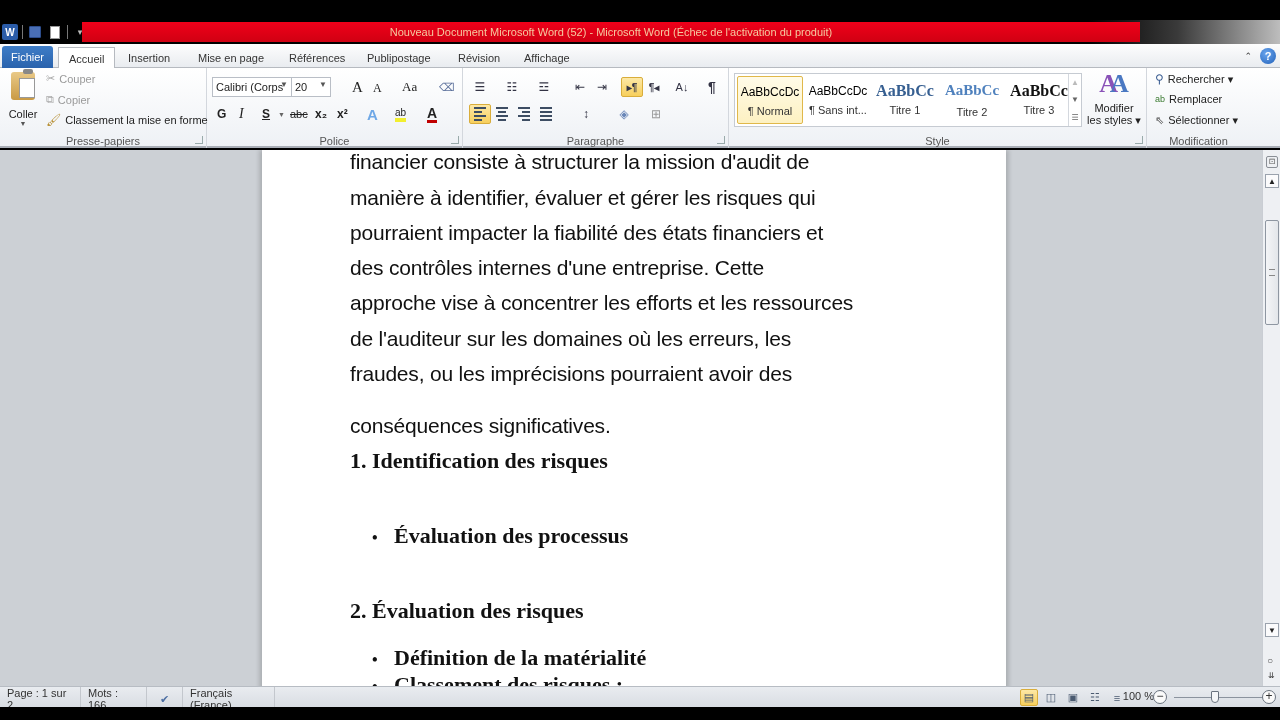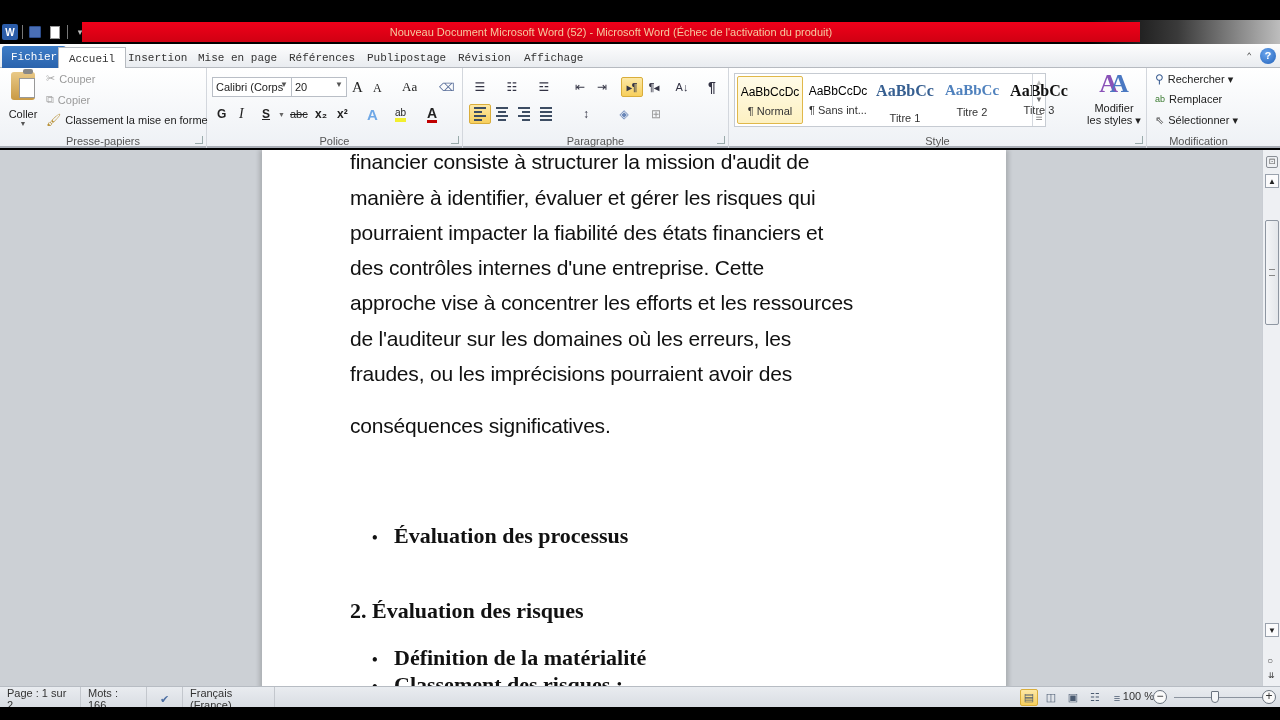--- a/index.html
+++ b/index.html
@@ -7,21 +7,21 @@
   #app { position: relative; width: 1280px; height: 720px; background: #000; }
 
   
   .titlebar { position: absolute; left: 0; top: 20px; width: 1280px; height: 24px; background: linear-gradient(to right, #000 0%, #000 85%, #3a3a3a 92%, #bdbdbd 100%); }
   .qat { position: absolute; left: 2px; top: 3px; height: 18px; display: flex; align-items: center; gap: 4px; }
   .qat-btn { width: 16px; height: 16px; display: flex; align-items: center; justify-content: center; }
   .qat-sep { width: 1px; height: 14px; background: #777; }
   .title-red { position: absolute; left: 82px; top: 2px; width: 1058px; height: 20px; background: linear-gradient(#f0001a, #d00012); color: #f5c9a0; font-size: 11px; display: flex; align-items: center; justify-content: center; }
 
   
-  .tabsrow { position: absolute; left: 0; top: 44px; width: 1280px; height: 24px; background: linear-gradient(#fdfdfd, #e9ecf0); border-bottom: 1px solid #b6bac0; font-family: Liberation Mono, monospace; }
+  .tabsrow { position: absolute; left: 0; top: 44px; width: 1280px; height: 24px; background: linear-gradient(#fdfdfd, #e9ecf0); border-bottom: 1px solid #b6bac0; }
   .tab { position: absolute; top: 3px; height: 21px; font-size: 11px; color: #333; display: flex; align-items: center; padding: 0 10px; }
   .tab.file { left: 2px; top: 2px; height: 22px; background: linear-gradient(#3e7dc7, #2a63ad); color: #fff; border-radius: 3px 3px 0 0; padding: 0 9px; }
   .tab.active { background: #fff; border: 1px solid #b6bac0; border-bottom: none; height: 22px; top: 3px; }
   .help-area { position: absolute; right: 4px; top: 4px; display: flex; gap: 8px; align-items: center; }
   .help-icon { width: 16px; height: 16px; border-radius: 50%; background: radial-gradient(circle at 40% 35%, #6aa6ef, #2261b9); color: #fff; font-size: 11px; font-weight: bold; display: flex; align-items: center; justify-content: center; }
 
   
   .ribbon { position: absolute; left: 0; top: 68px; width: 1280px; height: 80px; background: linear-gradient(#ffffff, #eef1f5); border-bottom: 2px solid #a9aeb6; }
   .group { position: absolute; top: 0; height: 80px; border-right: 1px solid #d3d7dd; }
   .group-label { position: absolute; bottom: 1px; left: 0; width: 100%; text-align: center; font-size: 11px; color: #555; }
@@ -46,21 +46,21 @@
 
   
   .g-para { left: 463px; width: 266px; }
   .pbtn { position: absolute; width: 22px; height: 20px; display: flex; align-items: center; justify-content: center; font-size: 12px; color: #334; }
   .pbtn.on { background: linear-gradient(#fde8a6, #f7cf5c); border: 1px solid #d9ad3b; border-radius: 2px; }
   .lines { display: flex; flex-direction: column; gap: 2px; }
   .lines span { display: block; height: 2px; background: #3d4d63; }
 
   
   .g-style { left: 729px; width: 418px; }
-  .style-gallery { position: absolute; left: 5px; top: 5px; width: 312px; height: 54px; border: 1px solid #c6cbd2; background: #fff; padding-left: 48px; }
+  .style-gallery { position: absolute; left: 5px; top: 5px; width: 348px; height: 54px; border: 1px solid #c6cbd2; background: #fff; padding-left: 48px; }
   .style-item { position: absolute; top: 2px; width: 66px; height: 48px; text-align: center; }
   .style-item.on { border: 1px solid #e0b84a; background: linear-gradient(#fffbe8, #fdf1c2); border-radius: 2px; }
   .style-sample { margin-top: 8px; font-size: 12px; white-space: nowrap; overflow: hidden; }
   .style-name { margin-top: 6px; font-size: 11px; color: #333; white-space: nowrap; }
   .gallery-scroll { position: absolute; right: 0; top: 0; width: 13px; height: 52px; border-left: 1px solid #d4d8de; display: flex; flex-direction: column; font-size: 8px; color: #666; align-items: center; justify-content: space-around; }
   .mod-styles { position: absolute; left: 356px; top: 2px; width: 58px; text-align: center; }
 
   
   .g-mod { left: 1147px; width: 103px; border-right: none; }
   .mod-row { position: absolute; left: 8px; display: flex; gap: 4px; align-items: center; }
@@ -149,21 +149,21 @@
       </div>
       <div class="group-label">Presse-papiers</div>
       <div class="launcher"></div>
     </div>
 
     <div class="group g-font">
       <div class="combo" style="left:5px;top:9px;width:80px;">
         <span>Calibri (Corps</span>
         <span class="arr">▼</span>
       </div>
-      <div class="combo" style="left:84px;top:9px;width:56px;">
+      <div class="combo" style="left:84px;top:9px;width:40px;">
         <span>20</span>
         <span class="arr">▼</span>
       </div>
       <div class="fbtn" style="left:145px;top:9px;font-family:'Liberation Serif',serif;font-size:15px;">A</div>
       <div class="fbtn" style="left:166px;top:10px;font-family:'Liberation Serif',serif;font-size:12px;">A</div>
       <div class="fbtn" style="left:195px;top:9px;font-family:'Liberation Serif',serif;">Aa</div>
       <div class="fbtn" style="left:232px;top:9px;font-size:11px;color:#5a6f9a;">⌫</div>
 
       <div class="fbtn" style="left:10px;top:36px;font-weight:bold;font-size:12px;">G</div>
       <div class="fbtn" style="left:32px;top:36px;font-style:italic;font-family:'Liberation Serif',serif;font-size:14px;">I</div>
@@ -240,21 +240,21 @@
         <div class="style-item on" style="left:2px;">
           <div class="style-sample">AaBbCcDc</div>
           <div class="style-name">¶ Normal</div>
         </div>
         <div class="style-item" style="left:70px;">
           <div class="style-sample">AaBbCcDc</div>
           <div class="style-name">¶ Sans int...</div>
         </div>
         <div class="style-item" style="left:137px;">
           <div class="style-sample" style="font-family:'Liberation Serif',serif;font-weight:bold;font-size:16px;color:#365f91;margin-top:6px;">AaBbCc</div>
-          <div class="style-name" style="margin-top:12px;">Titre 1</div>
+          <div class="style-name" style="margin-top:4px;">Titre 1</div>
         </div>
         <div class="style-item" style="left:204px;">
           <div class="style-sample" style="font-family:'Liberation Serif',serif;font-weight:bold;font-size:15px;color:#4f81bd;margin-top:6px;">AaBbCc</div>
           <div class="style-name" style="margin-top:7px;">Titre 2</div>
         </div>
         <div class="style-item" style="left:271px;">
           <div class="style-sample" style="font-family:'Liberation Serif',serif;font-weight:bold;font-size:16px;color:#111;margin-top:6px;">AaBbCc</div>
           <div class="style-name" style="margin-top:4px;">Titre 3</div>
         </div>
         <div class="gallery-scroll">
@@ -293,20 +293,21 @@
     <div class="page">
       <div class="body-line" style="top:0px;">financier consiste à structurer la mission d'audit de</div>
       <div class="body-line" style="top:36px;">manière à identifier, évaluer et gérer les risques qui</div>
       <div class="body-line" style="top:71px;">pourraient impacter la fiabilité des états financiers et</div>
       <div class="body-line" style="top:106px;">des contrôles internes d'une entreprise. Cette</div>
       <div class="body-line" style="top:141px;">approche vise à concentrer les efforts et les ressources</div>
       <div class="body-line" style="top:177px;">de l'auditeur sur les domaines où les erreurs, les</div>
       <div class="body-line" style="top:212px;">fraudes, ou les imprécisions pourraient avoir des</div>
       <div class="body-line" style="top:264px;">conséquences significatives.</div>
 
+      <div class="h" style="top:298px;">1. Identification des risques</div>
       <div class="bullet" style="top:373px;">
         <span class="dot">•</span><span>Évaluation des processus</span>
       </div>
 
       <div class="h" style="top:448px;">2. Évaluation des risques</div>
       <div class="bullet" style="top:495px;">
         <span class="dot">•</span><span>Définition de la matérialité</span>
       </div>
       <div class="bullet" style="top:522px;">
         <span class="dot">•</span><span>Classement des risques :</span>

